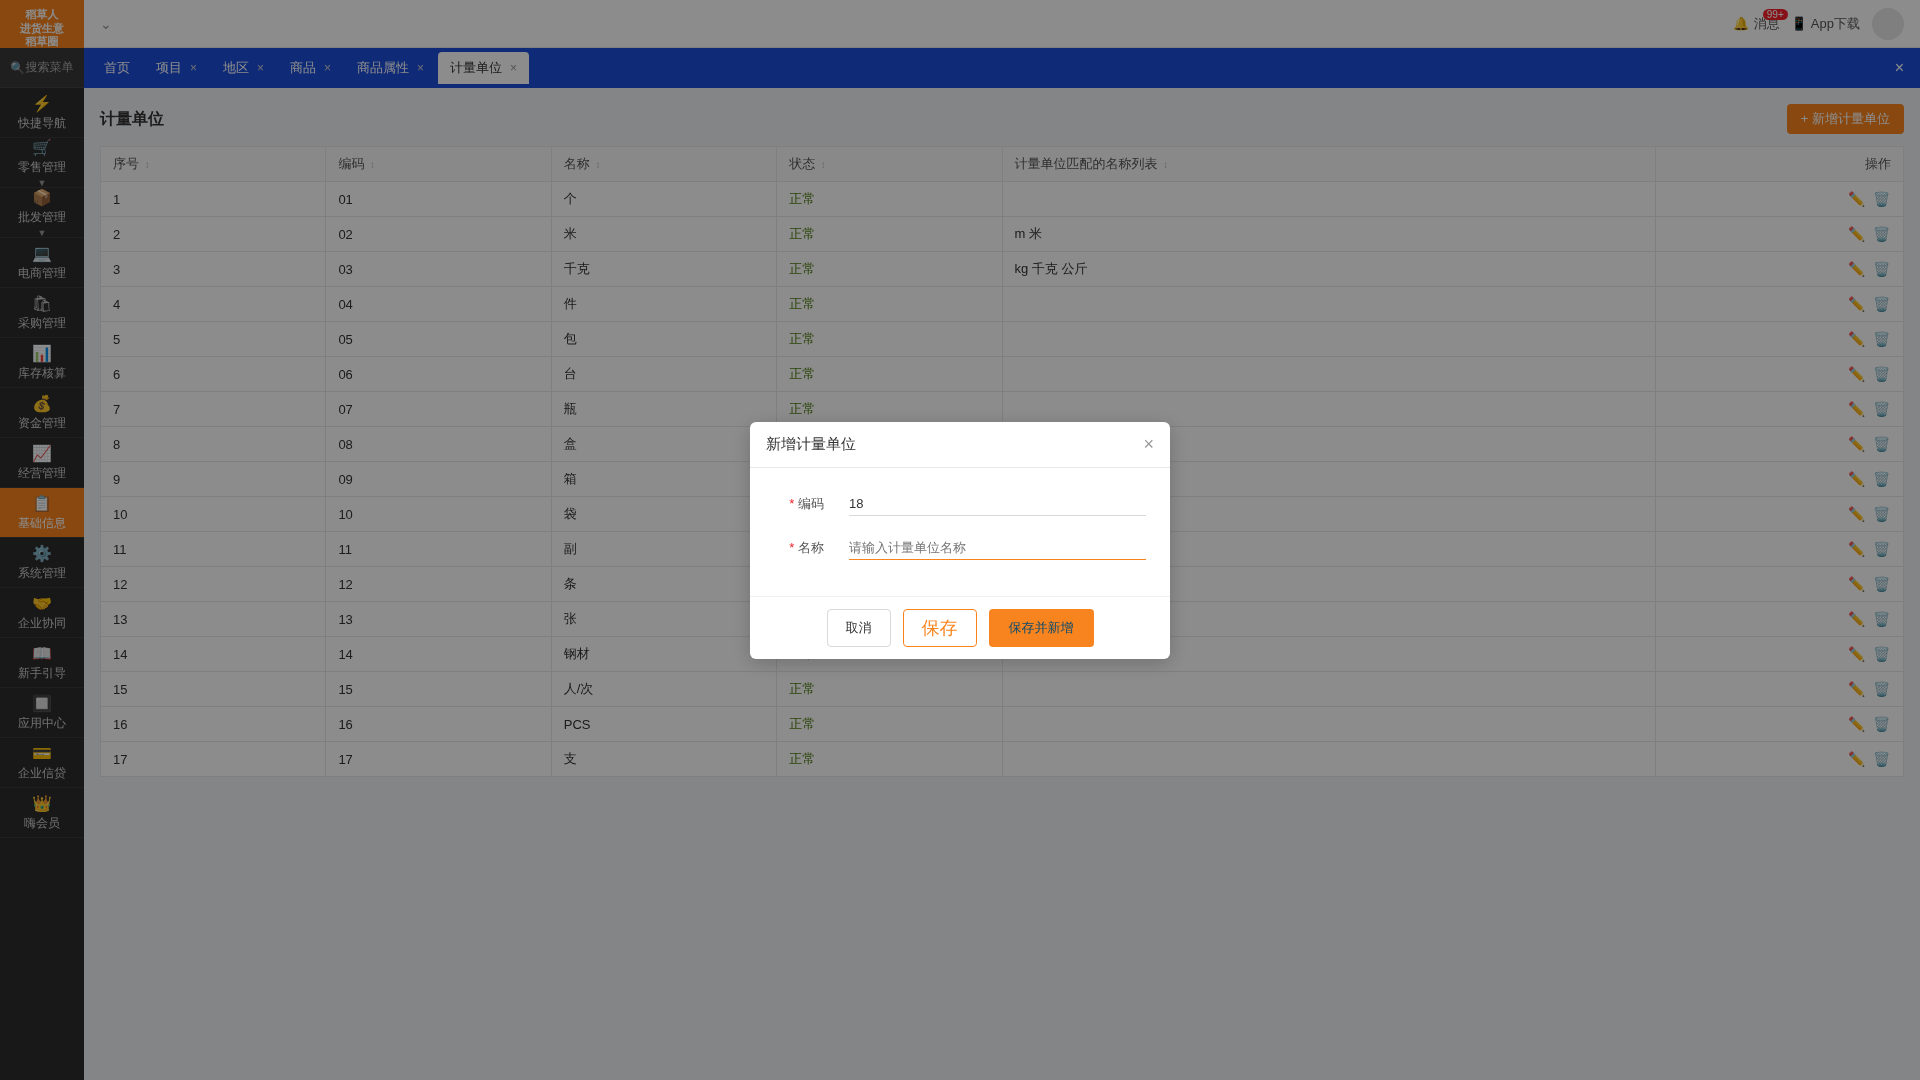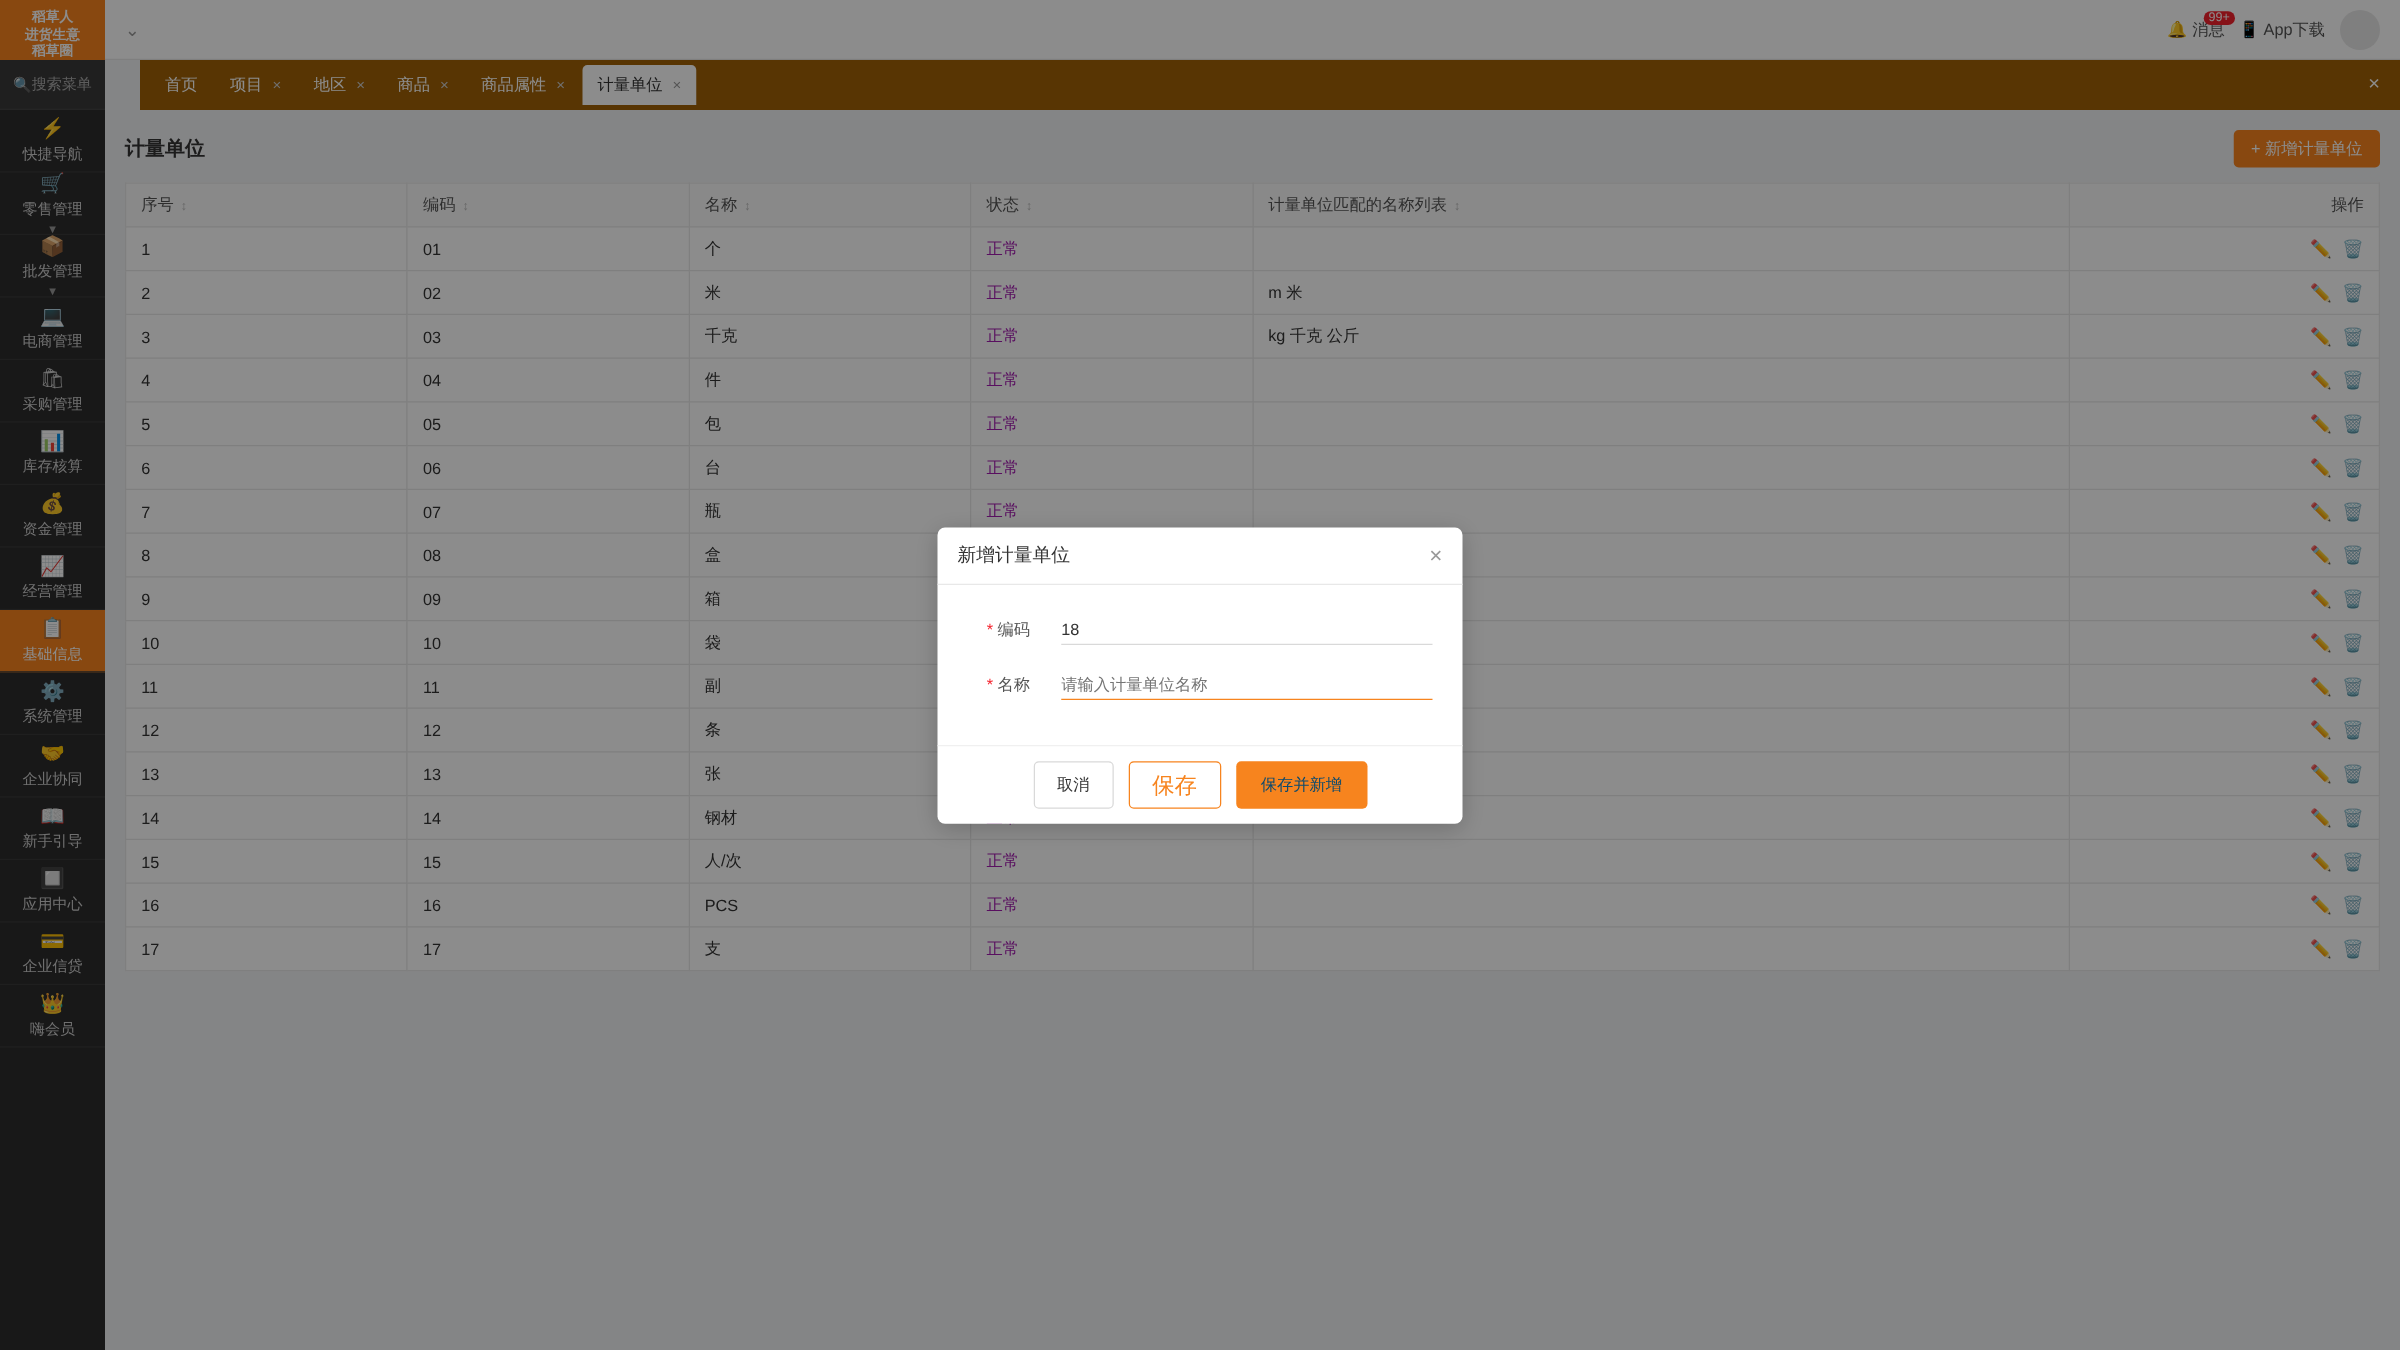--- a/index.html
+++ b/index.html
@@ -78,27 +78,26 @@
     .topbar-right { display: flex; align-items: center; gap: 12px; }
     .topbar-badge { position: relative; display: inline-flex; align-items: center; gap: 4px; color: #555; font-size: 13px; cursor: pointer; }
     .badge-count { background: #f5222d; color: white; border-radius: 10px; padding: 0 4px; font-size: 10px; position: absolute; top: -6px; right: -8px; }
     .app-download { color: #555; font-size: 13px; cursor: pointer; }
     .user-avatar { width: 32px; height: 32px; background: #e8e8e8; border-radius: 50%; }
     .topbar-expand-icon { color: #999; font-size: 14px; }
 
     
     .tabbar {
       height: 40px;
-      background: #a16207;
+      background: #1d4ed8;
       display: flex;
       align-items: center;
       padding: 0 8px;
       gap: 2px;
       flex-shrink: 0;
-      margin-left: 28px;
     }
     .tab-item {
       height: 32px;
       padding: 0 12px;
       display: flex;
       align-items: center;
       gap: 6px;
       border-radius: 4px 4px 0 0;
       cursor: pointer;
       font-size: 13px;
@@ -165,21 +164,21 @@
       color: #555;
       text-align: left;
       font-size: 13px;
     }
     .data-table td {
       border: 1px solid #e8e8e8;
       padding: 8px 12px;
       color: #333;
       font-size: 13px;
     }
-    .status-normal { color: #a21caf; }
+    .status-normal { color: #4d7c0f; }
     .action-icons { display: flex; gap: 8px; justify-content: flex-end; }
     .action-icon { cursor: pointer; color: #aaa; font-size: 14px; }
     .sort-icon { color: #bbb; font-size: 10px; margin-left: 2px; }
 
     
     .pagination {
       display: flex;
       align-items: center;
       justify-content: flex-end;
       padding: 12px 0;

